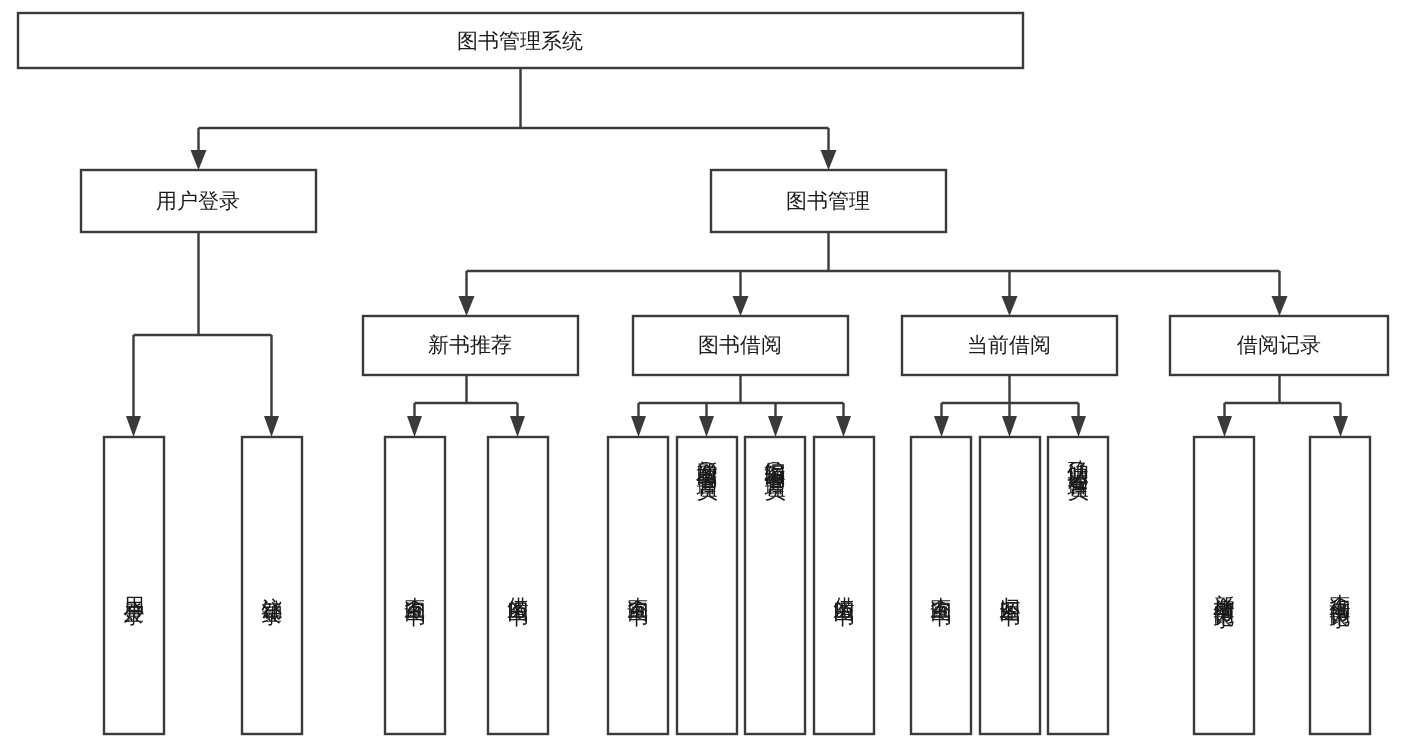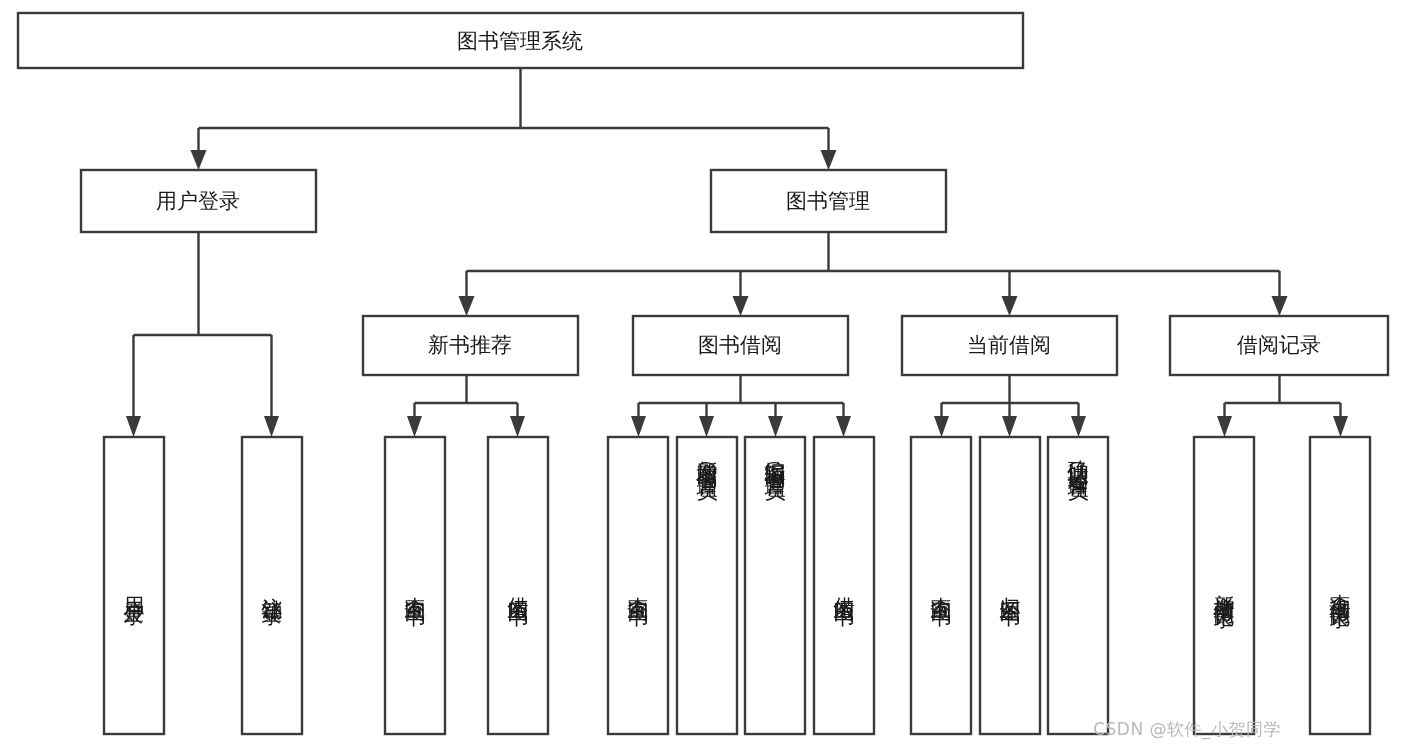--- a/index.html
+++ b/index.html
@@ -229,15 +229,14 @@
   <div class="vlabel" style="left:745px; top:437px; width:60px; height:297px; justify-content:flex-start; padding-top:6px; box-sizing:border-box;">编辑图书（管理员）</div>
   <div class="vlabel" style="left:814px; top:437px; width:60px; height:297px;">借阅图书</div>
 
   <div class="vlabel" style="left:911px; top:437px; width:60px; height:297px;">查询图书</div>
   <div class="vlabel" style="left:980px; top:437px; width:60px; height:297px;">归还图书</div>
   <div class="vlabel" style="left:1048px; top:437px; width:60px; height:297px; justify-content:flex-start; padding-top:6px; box-sizing:border-box;">确认归还（管理员）</div>
 
   <div class="vlabel" style="left:1194px; top:437px; width:60px; height:297px;">新增借阅记录</div>
   <div class="vlabel" style="left:1310px; top:437px; width:60px; height:297px;">查询借阅记录</div>
 
-  <div id="watermark">CSDN @软件_小贺同学</div>
 
 </div>
 
 </body></html>

